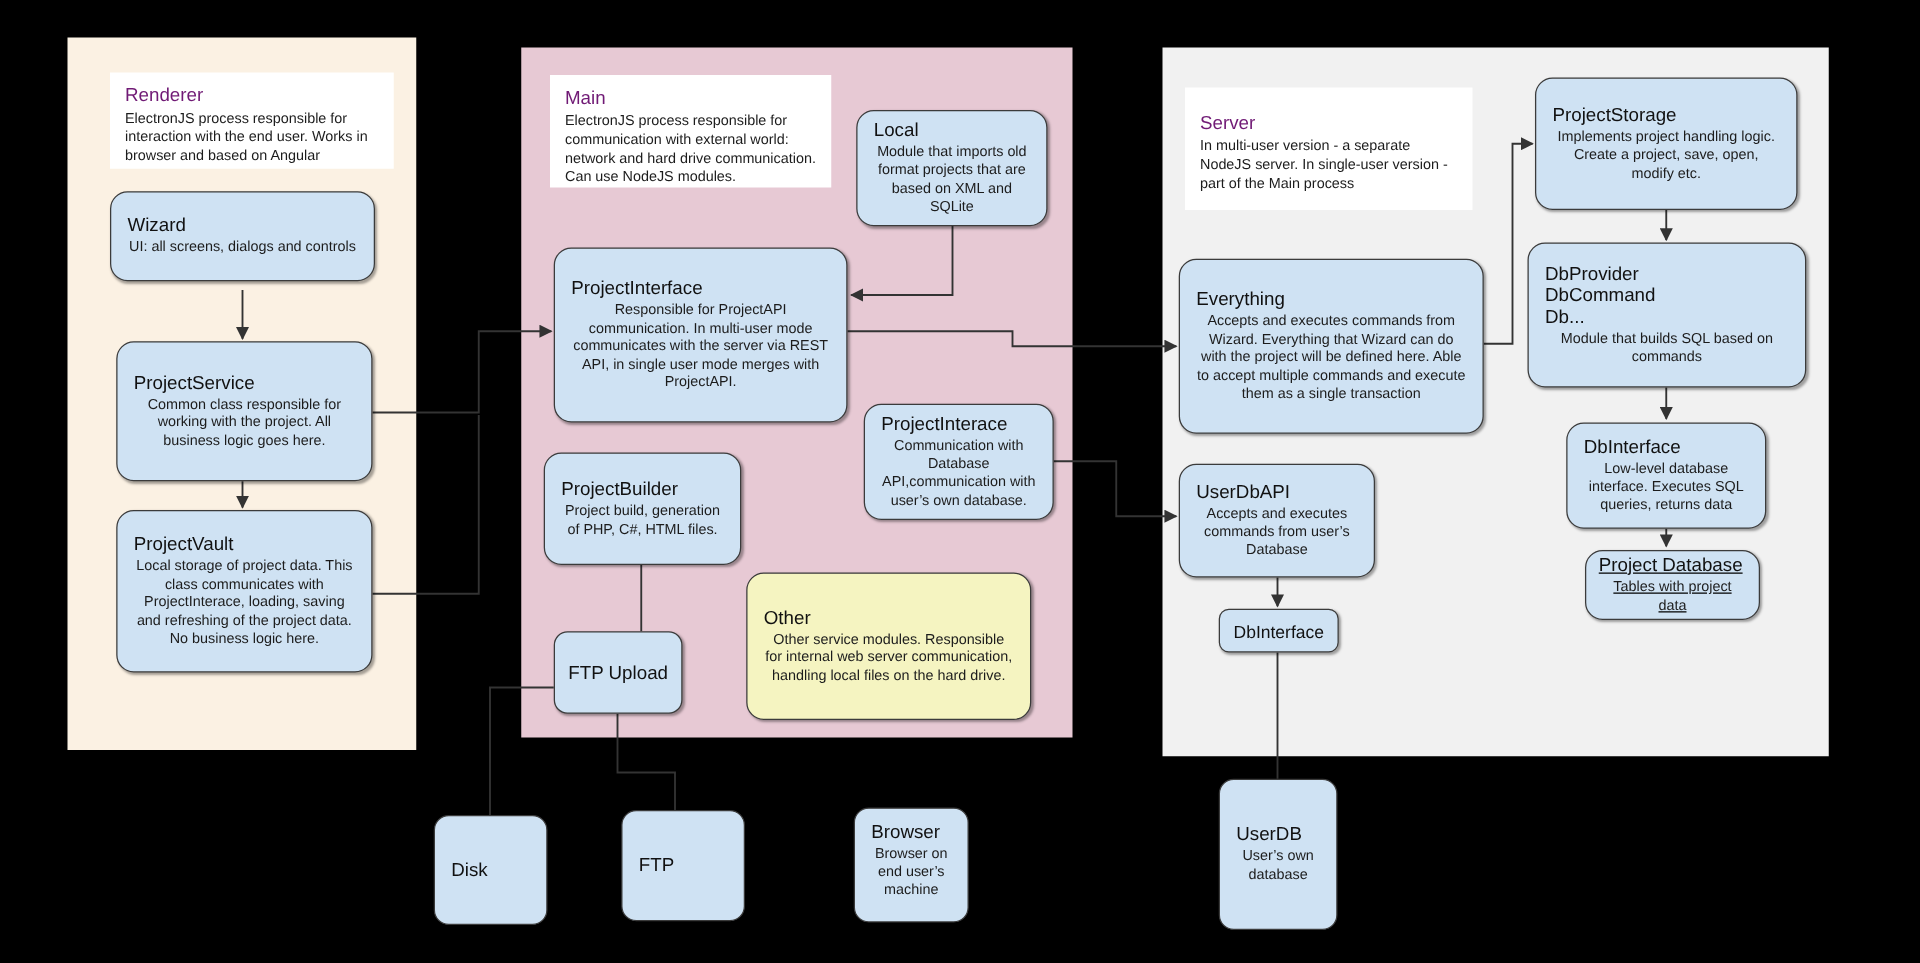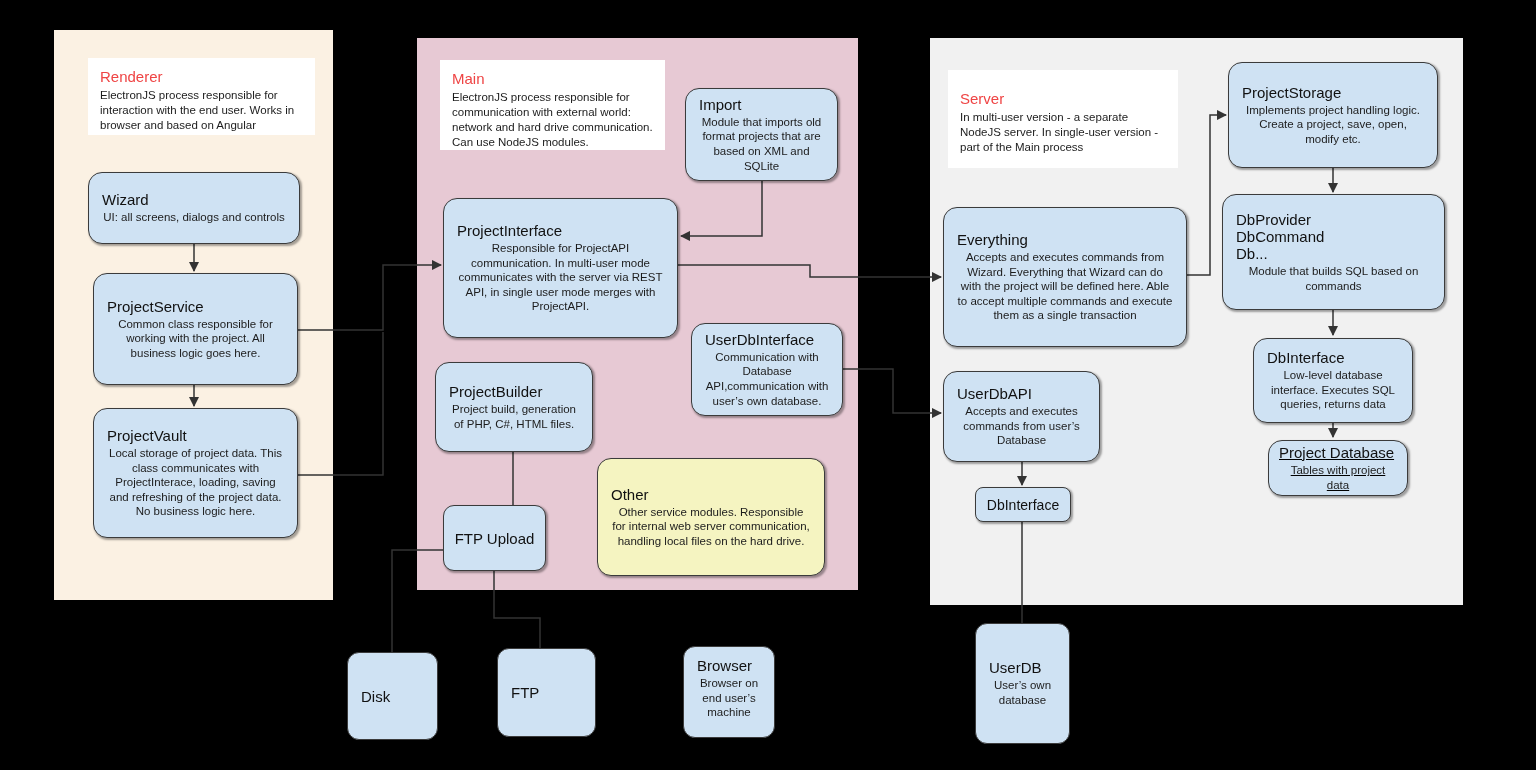--- a/index.html
+++ b/index.html
@@ -5,21 +5,21 @@
   html,body{margin:0;padding:0;background:#000;}
   body{width:1536px;height:770px;overflow:hidden;font-family:"Liberation Sans",sans-serif;}
   .stage{position:relative;width:1536px;height:770px;background:#000;}
 
   .panel{position:absolute;}
   .panel-renderer{background:var(--panel-renderer,#fbf1e3);}
   .panel-main{background:var(--panel-main,#e7c9d4);}
   .panel-server{background:var(--panel-server,#f1f1f1);}
 
   .whitebox{position:absolute;background:var(--white-box,#ffffff);box-sizing:border-box;padding:10px 12px;}
-  .wb-title{font-size:15px;color:#ef4444;margin-bottom:3px;}
+  .wb-title{font-size:15px;color:#701a75;margin-bottom:3px;}
   .wb-desc{font-size:11.5px;line-height:1.3;color:#1c1c1c;}
 
   .node{position:absolute;background:var(--node-fill,#cfe2f3);border:1.5px solid var(--node-border,#3b3b3b);
         border-radius:14px;box-sizing:border-box;display:flex;flex-direction:column;justify-content:center;
         padding:8px 13px;box-shadow:1.5px 1.5px 2px rgba(0,0,0,0.35);}
   .node-title{font-size:15px;color:#111;white-space:nowrap;}
   .node-desc{font-size:11.5px;line-height:1.27;color:#1c1c1c;margin-top:2px;text-align:center;}
   .note{background:var(--note-fill,#f5f4c1);}
   .center-h{align-items:center;}
   .top-align{justify-content:flex-start;}
@@ -66,50 +66,50 @@
   </div>
   <div class="whitebox" style="left:440px;top:60px;width:225px;height:90px;">
     <div class="wb-title">Main</div>
     <div class="wb-desc">ElectronJS process responsible for communication with external world: network and hard drive communication. Can use NodeJS modules.</div>
   </div>
   <div class="whitebox" style="left:948px;top:70px;width:230px;height:98px;padding-top:20px;">
     <div class="wb-title">Server</div>
     <div class="wb-desc">In multi-user version - a separate NodeJS server. In single-user version - part of the Main process</div>
   </div>
 
-  <div class="node" style="left:88px;top:172px;width:212px;height:72px;">
+  <div class="node" style="left:88px;top:153px;width:212px;height:72px;">
     <div class="node-title">Wizard</div>
     <div class="node-desc">UI: all screens, dialogs and controls</div>
   </div>
   <div class="node" style="left:93px;top:273px;width:205px;height:112px;">
     <div class="node-title">ProjectService</div>
     <div class="node-desc">Common class responsible for working with the project. All business logic goes here.</div>
   </div>
   <div class="node" style="left:93px;top:408px;width:205px;height:130px;">
     <div class="node-title">ProjectVault</div>
     <div class="node-desc">Local storage of project data. This class communicates with ProjectInterace, loading, saving and refreshing of the project data. No business logic here.</div>
   </div>
 
   <div class="node" style="left:685px;top:88px;width:153px;height:93px;">
-    <div class="node-title">Import</div>
+    <div class="node-title">Local</div>
     <div class="node-desc">Module that imports old format projects that are based on XML and SQLite</div>
   </div>
   <div class="node" style="left:443px;top:198px;width:235px;height:140px;">
     <div class="node-title">ProjectInterface</div>
     <div class="node-desc">Responsible for ProjectAPI communication. In multi-user mode communicates with the server via REST API, in single user mode merges with ProjectAPI.</div>
   </div>
   <div class="node" style="left:435px;top:362px;width:158px;height:90px;">
     <div class="node-title">ProjectBuilder</div>
     <div class="node-desc">Project build, generation of PHP, C#, HTML files.</div>
   </div>
   <div class="node center-h" style="left:443px;top:505px;width:103px;height:66px;border-radius:11px;">
     <div class="node-title">FTP Upload</div>
   </div>
   <div class="node" style="left:691px;top:323px;width:152px;height:93px;">
-    <div class="node-title">UserDbInterface</div>
+    <div class="node-title">ProjectInterace</div>
     <div class="node-desc">Communication with Database API,communication with user’s own database.</div>
   </div>
   <div class="node note" style="left:597px;top:458px;width:228px;height:118px;">
     <div class="node-title">Other</div>
     <div class="node-desc">Other service modules. Responsible for internal web server communication, handling local files on the hard drive.</div>
   </div>
 
   <div class="node" style="left:943px;top:207px;width:244px;height:140px;">
     <div class="node-title">Everything</div>
     <div class="node-desc">Accepts and executes commands from Wizard. Everything that Wizard can do with the project will be defined here. Able to accept multiple commands and execute them as a single transaction</div>

